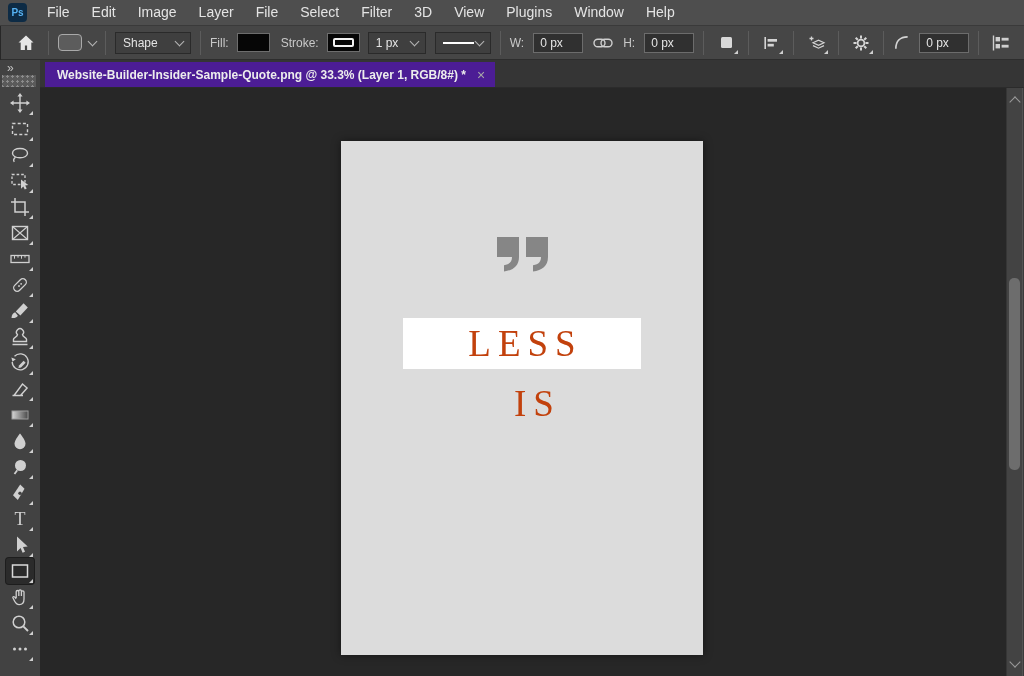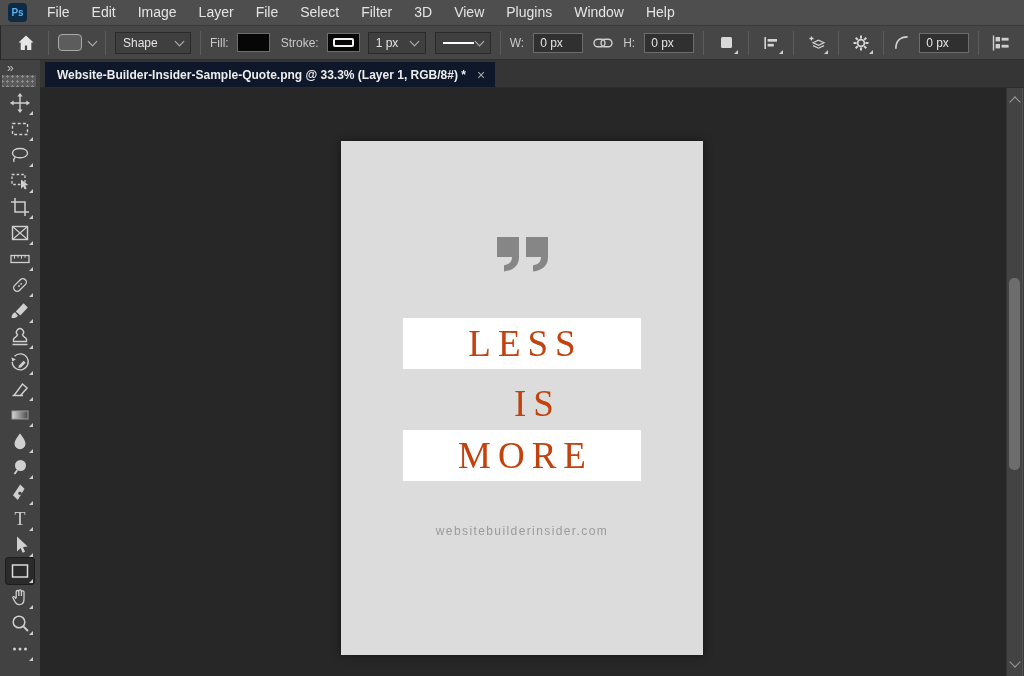--- a/index.html
+++ b/index.html
@@ -46,21 +46,21 @@
     background-size:5px 5px; background-position:3px 4px; }
   .tools { display:flex; flex-direction:column; align-items:center; }
   .tool { position:relative; width:28px; height:26px; display:flex; align-items:center;
     justify-content:center; border-radius:3px; }
   .tool.sel { background:#2b2b2b; box-shadow:0 0 0 1px #1d1d1d; }
   .tool svg { display:block; }
 
   
   .tabbar { position:absolute; left:40px; top:60px; width:984px; height:28px;
     background:#353535; border-bottom:1px solid #2b2b2b; display:flex; align-items:flex-end; }
-  .tab { height:25px; margin-left:5px; background:#0f172a; display:flex; align-items:center;
+  .tab { height:25px; margin-left:5px; background:#4c1d95; display:flex; align-items:center;
     padding:0 10px 0 12px; }
   .tab-title { font-size:12px; font-weight:bold; color:#ededed; white-space:nowrap; }
   .tab-close { margin-left:11px; color:#a8a8a8; font-size:14px; line-height:14px; }
 
   
   .canvas { position:absolute; left:40px; top:88px; width:966px; height:588px; background:#272727; }
   .doc { position:absolute; left:301px; top:53px; width:362px; height:514px; background:#dcdcdc;
     box-shadow:0 0 9px rgba(0,0,0,.45); }
   .quote-mark { position:absolute; left:0; right:0; top:96px; display:flex; justify-content:center; }
   .white-bar { position:absolute; left:62px; width:238px; height:51px; background:#ffffff;
@@ -403,24 +403,20 @@
           <path d="M29 0h22v20c0 9-6 13.4-15 14.5v-6.3c6-1 8-3.6 8-8.2H29z"></path>
         </g>
       </svg>
     </div>
     <div class="white-bar bar1">
       <span class="q-text">LESS</span>
     </div>
     <div class="mid-line">
       <span class="q-text">IS</span>
     </div>
-    <div class="white-bar bar2">
-      <span class="q-text">MORE</span>
-    </div>
-    <div class="doc-footer">websitebuilderinsider.com</div>
   </div>
 </div>
 
 <div class="vscroll">
   <span class="s-chev s-up"></span>
   <div class="s-thumb"></div>
   <span class="s-chev s-down"></span>
 </div>
 <div class="right-edge"></div>
 

